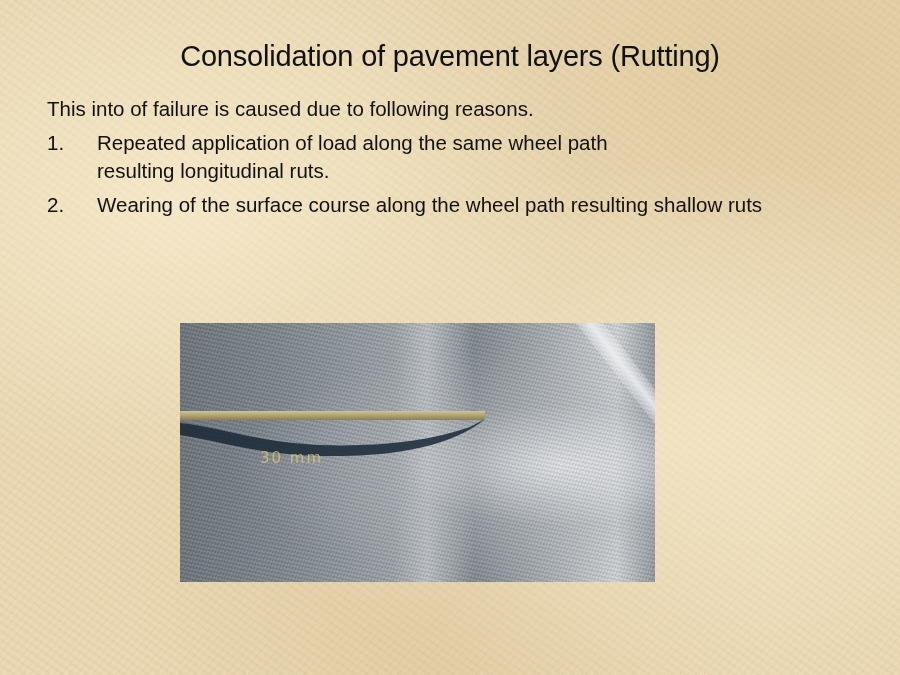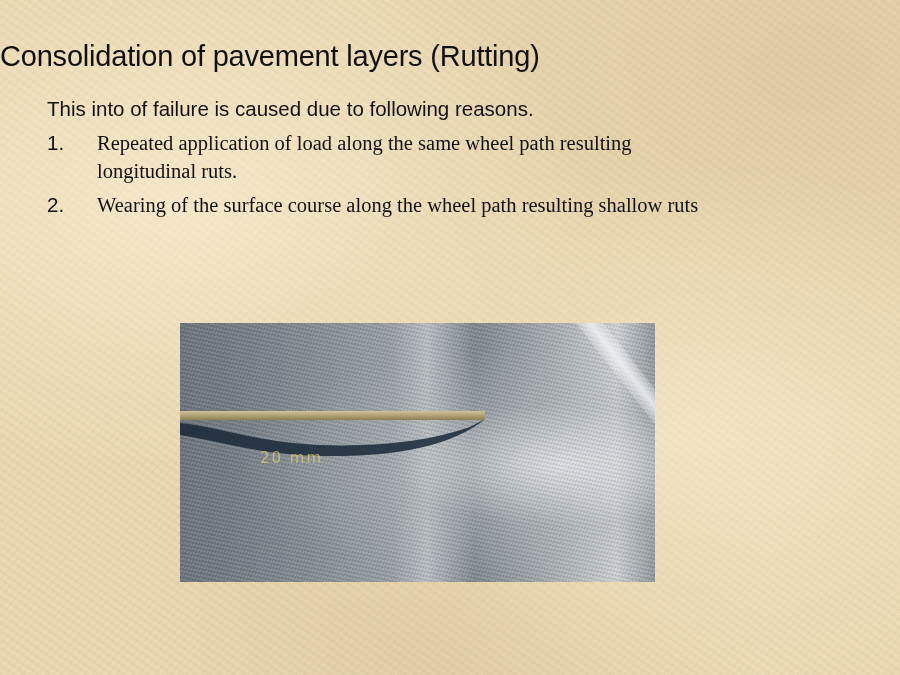--- a/index.html
+++ b/index.html
@@ -10,32 +10,32 @@
       radial-gradient(ellipse at 20% 30%, rgba(255,245,220,0.55) 0%, rgba(255,245,220,0) 40%),
       radial-gradient(ellipse at 75% 65%, rgba(255,245,220,0.45) 0%, rgba(255,245,220,0) 45%),
       radial-gradient(ellipse at 50% 90%, rgba(200,170,120,0.25) 0%, rgba(200,170,120,0) 50%),
       radial-gradient(ellipse at 90% 10%, rgba(200,170,120,0.25) 0%, rgba(200,170,120,0) 40%),
       repeating-linear-gradient(35deg, rgba(180,150,100,0.06) 0 3px, rgba(255,255,255,0.04) 3px 7px),
       repeating-linear-gradient(-50deg, rgba(180,150,100,0.05) 0 2px, rgba(255,255,255,0.03) 2px 6px);
     font-family: "Liberation Sans", "DejaVu Sans", sans-serif;
     color: #111;
   }
   .title {
-    position: absolute; left: 0; top: 36px; width: 900px; text-align: left;
+    position: absolute; left: 0; top: 36px; width: 900px; text-align: center;
     font-size: 29px; line-height: 40px; color: #111;
     letter-spacing: -0.2px;
   }
   .body-text {
     position: absolute; left: 47px; top: 95px; width: 790px;
     font-size: 20.5px; line-height: 28px; color: #111;
   }
   .para { margin: 0 0 6px 0; }
   .list-item { display: flex; margin: 0 0 6px 0; }
   .num { width: 50px; flex: 0 0 50px; }
-  .item-text { flex: 1; font-family: Liberation Serif, serif; }
+  .item-text { flex: 1; }
   .photo {
     position: absolute; left: 180px; top: 323px; width: 475px; height: 259px;
     overflow: hidden;
     background:
       radial-gradient(ellipse at 80% 55%, rgba(230,232,235,0.85) 0%, rgba(180,185,190,0.4) 30%, rgba(0,0,0,0) 60%),
       linear-gradient(90deg, #6b737b 0%, #7c848c 20%, #9aa1a7 45%, #b9bec3 52%, #7f878e 62%, #a7adb2 78%, #d0d3d6 92%, #8f969c 100%);
   }
   .photo .texture {
     position: absolute; inset: 0;
     background-image:
@@ -77,15 +77,15 @@
     </div>
   </div>
 
   <div class="photo">
     <div class="texture"></div>
     <div class="stripe"></div>
     <svg class="shadow" width="475" height="259">
       <path d="M0,100 C40,104 80,120 140,122 C200,124 250,118 290,104 L305,96 L300,100 C260,128 200,134 140,133 C80,132 40,118 0,112 Z" fill="rgba(25,40,55,0.85)"></path>
     </svg>
     <div class="straightedge"></div>
-    <div class="chalk">20 mm</div>
+    <div class="chalk">30 mm</div>
   </div>
 </div>
 
 </body></html>

